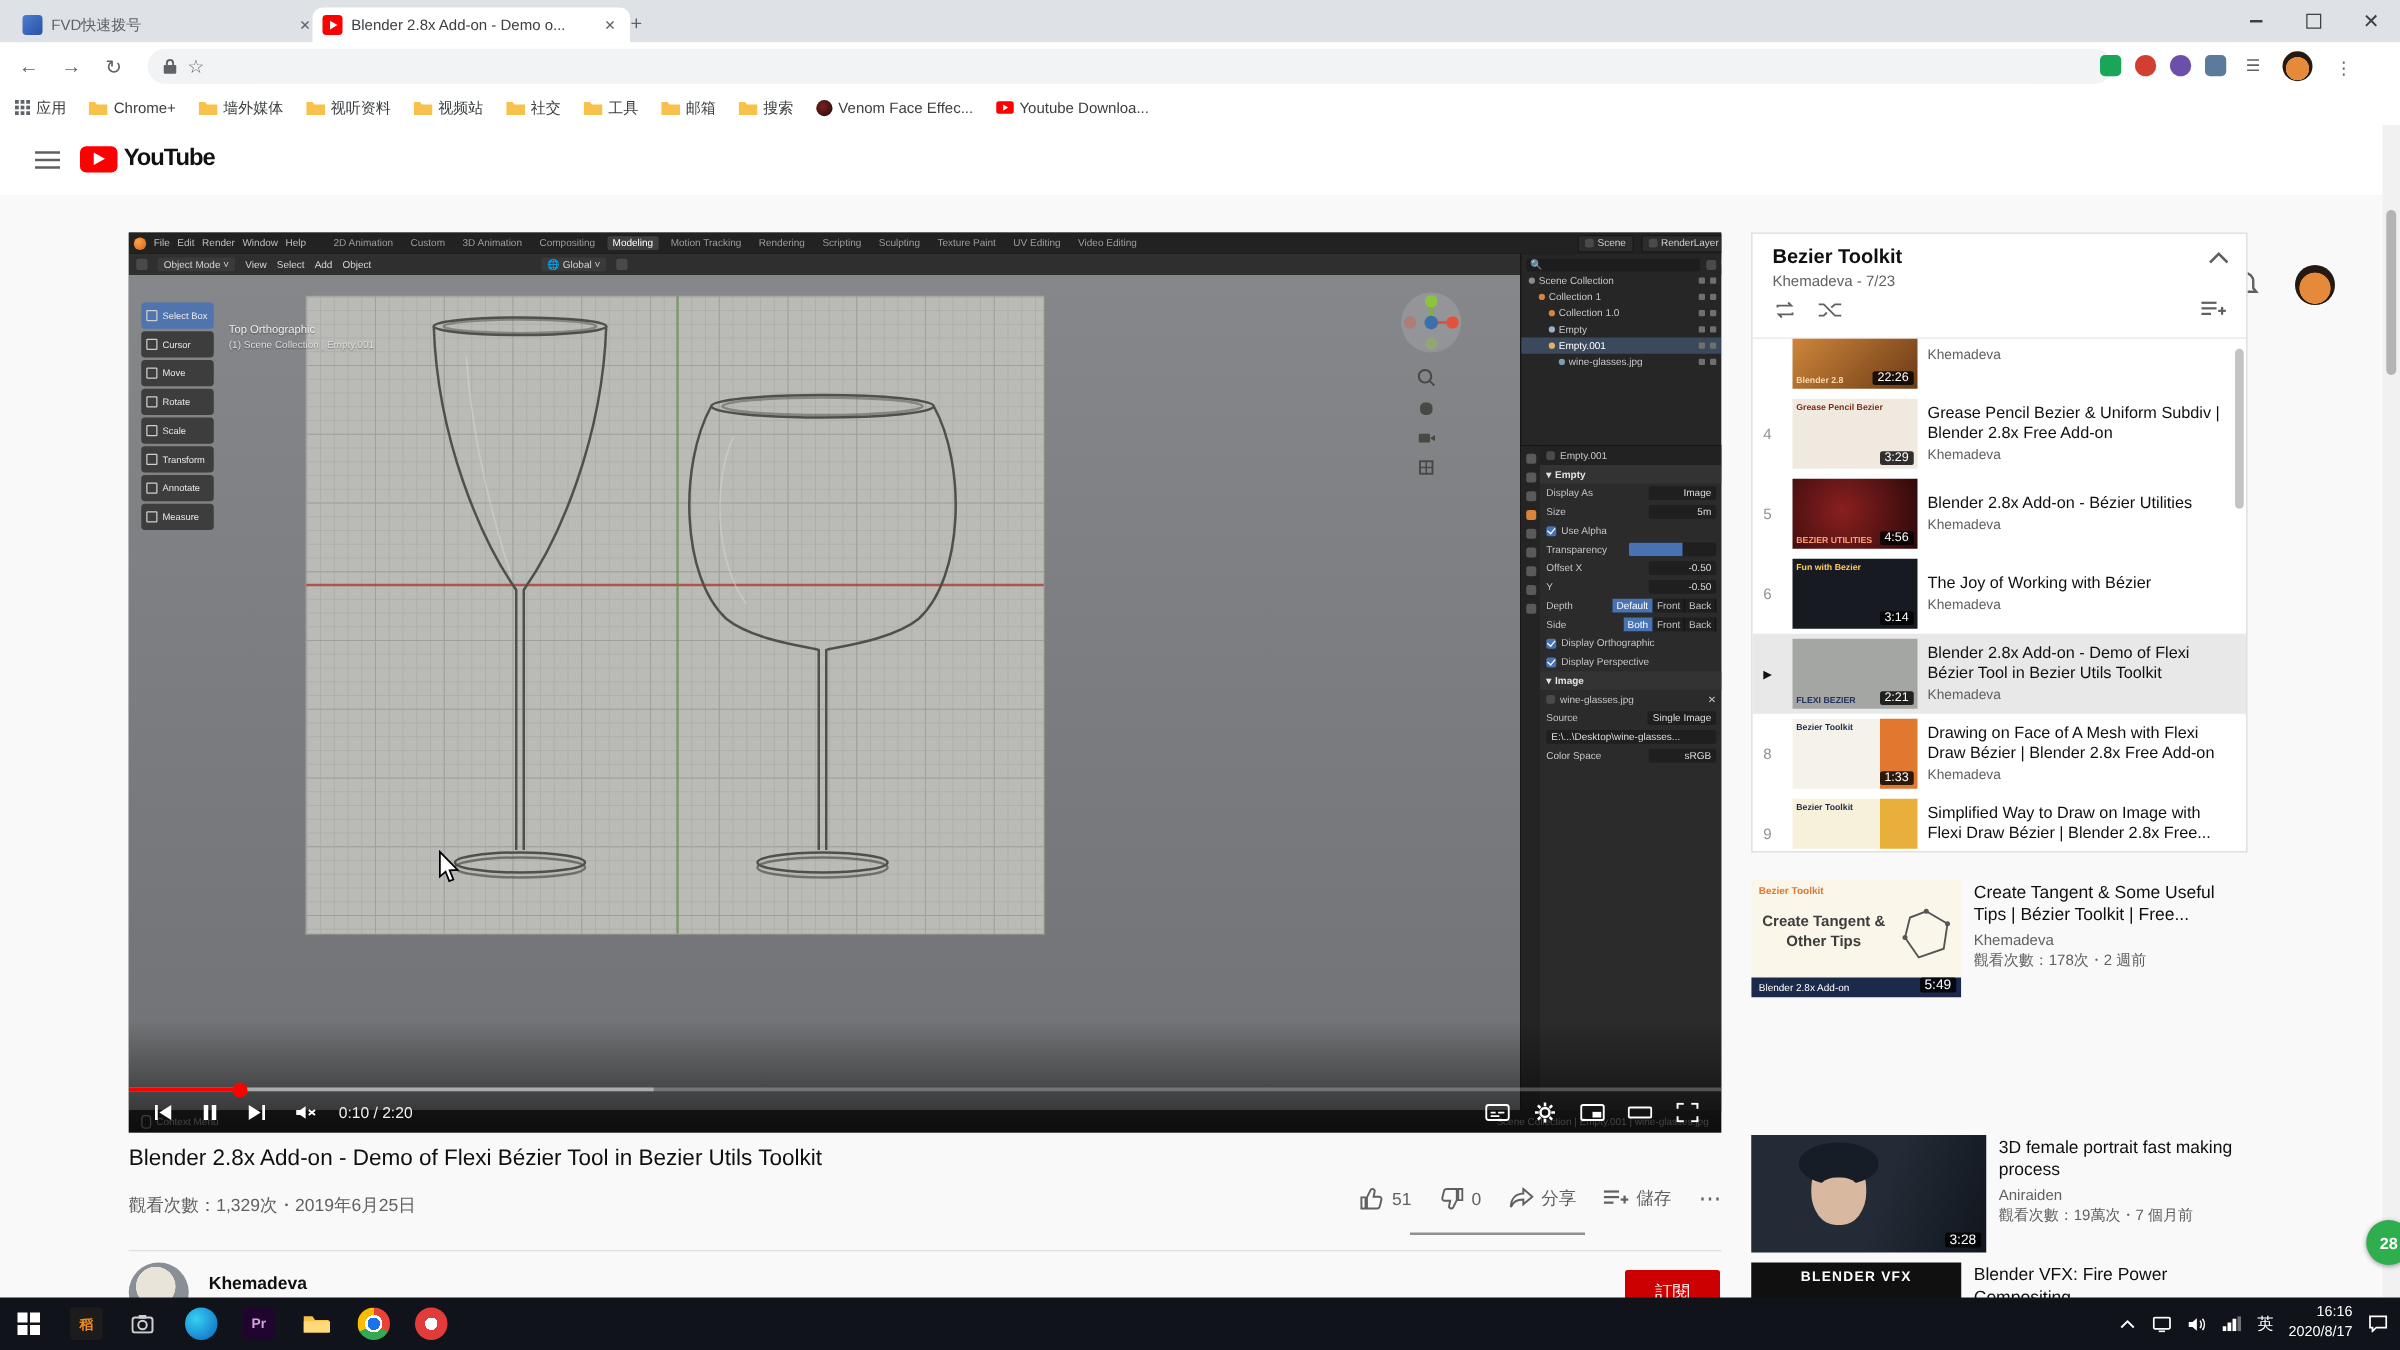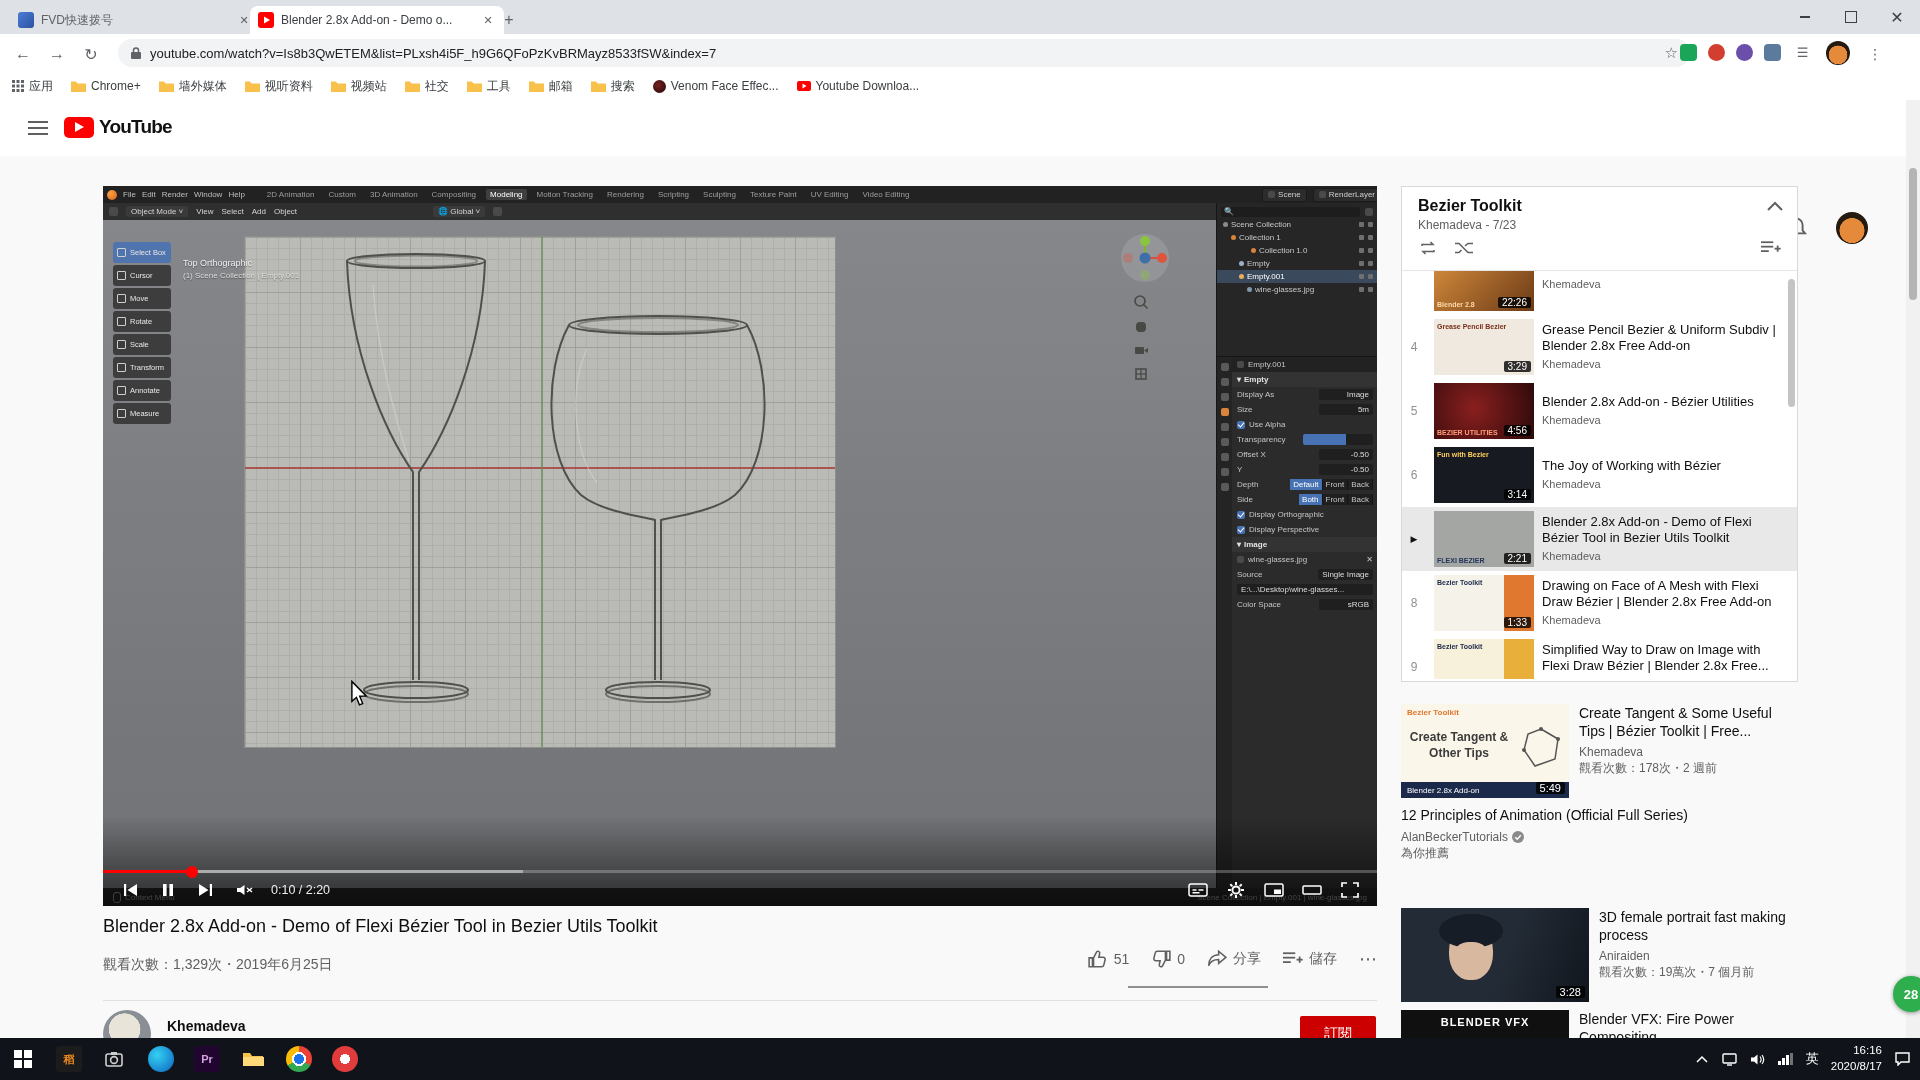--- a/index.html
+++ b/index.html
@@ -202,21 +202,20 @@
 
   <div class="abs toolbar">
     <div class="navbtn" style="left:10px;">←</div>
     <div class="navbtn" style="left:44px;">→</div>
     <div class="navbtn" style="left:78px;">↻</div>
     <div class="omni">
       <svg width="12" height="14" viewBox="0 0 12 14">
           <rect x="1" y="6" width="10" height="7" rx="1" fill="#5f6368"></rect>
           <path d="M3.5 6V4.5a2.5 2.5 0 0 1 5 0V6" fill="none" stroke="#5f6368" stroke-width="1.5"></path>
         </svg>
-      <span class="ell" style="flex:1;">youtube.com/watch?v=Is8b3QwETEM&amp;list=PLxsh4i5F_h9G6QFoPzKvBRMayz8533fSW&amp;index=7</span>
       <span style="font-size:15px;color:#5f6368;">☆</span>
     </div>
     <div class="extico" style="left:1680px;background:#1ba558;"></div>
     <div class="extico" style="left:1708px;background:#d23f31;border-radius:50%;"></div>
     <div class="extico" style="left:1736px;background:#6b4fab;border-radius:50%;"></div>
     <div class="extico" style="left:1764px;background:#5b7b9c;"></div>
     <div class="extico" style="left:1794px;background:transparent;color:#5f6368;font-size:13px;display:flex;align-items:center;justify-content:center;">☰</div>
     <div class="avatar-cat" style="position:absolute;left:1826px;top:7px;width:24px;height:24px;"></div>
     <div class="navbtn" style="left:1862px;font-size:14px;">⋮</div>
   </div>
@@ -514,21 +513,21 @@
           </span>
         </div>
       <div class="orow" style="padding-left:12px;">
           <span class="dot" style="background:#d8843c;"></span>
           <span>Collection 1</span>
           <span class="sp">
             <b></b>
             <b></b>
           </span>
         </div>
-      <div class="orow" style="padding-left:32px;">
+      <div class="orow" style="padding-left:20px;">
           <span class="dot" style="background:#d8843c;"></span>
           <span>Collection 1.0</span>
           <span class="sp">
             <b></b>
             <b></b>
           </span>
         </div>
       <div class="orow" style="padding-left:20px;">
           <span class="dot" style="background:#9ab0c8;"></span>
           <span>Empty</span>
@@ -877,31 +876,20 @@
     <div class="rectxt">
       <div class="rectt clamp2">Create Tangent &amp; Some Useful Tips | Bézier Toolkit | Free...</div>
       <div class="recch">
           <span>Khemadeva</span>
         </div>
       <div class="recmeta">觀看次數：178次・2 週前</div>
     </div>
   </div>
 
   <div class="rec" style="top:806px;">
-    <div class="rectxt">
-      <div class="rectt clamp2">12 Principles of Animation (Official Full Series)</div>
-      <div class="recch">
-        <span>AlanBeckerTutorials</span>
-        <svg width="12" height="12" viewBox="0 0 12 12">
-            <circle cx="6" cy="6" r="6" fill="#8a8a8a"></circle>
-            <path d="M3.2 6.2l2 2 3.6-4" fill="none" stroke="#fff" stroke-width="1.4"></path>
-          </svg>
-      </div>
-      <div class="recmeta">為你推薦</div>
-    </div>
   </div>
 
   <div class="rec" style="top:908px;">
     <div class="recthumb" style="background:linear-gradient(110deg,#232b36 55%,#11161d);padding-left:20px;">
       <div style="position:absolute;left:48px;top:14px;width:44px;height:58px;border-radius:50% 50% 45% 45%;background:#d8b9a0;"></div>
       <div style="position:absolute;left:38px;top:6px;width:64px;height:34px;border-radius:50%;background:#171d26;"></div>
       <div style="position:absolute;left:52px;top:34px;width:36px;height:30px;border-radius:45%;background:#d8b9a0;"></div>
       <span class="dur">3:28</span>
     </div>
     <div class="rectxt">

